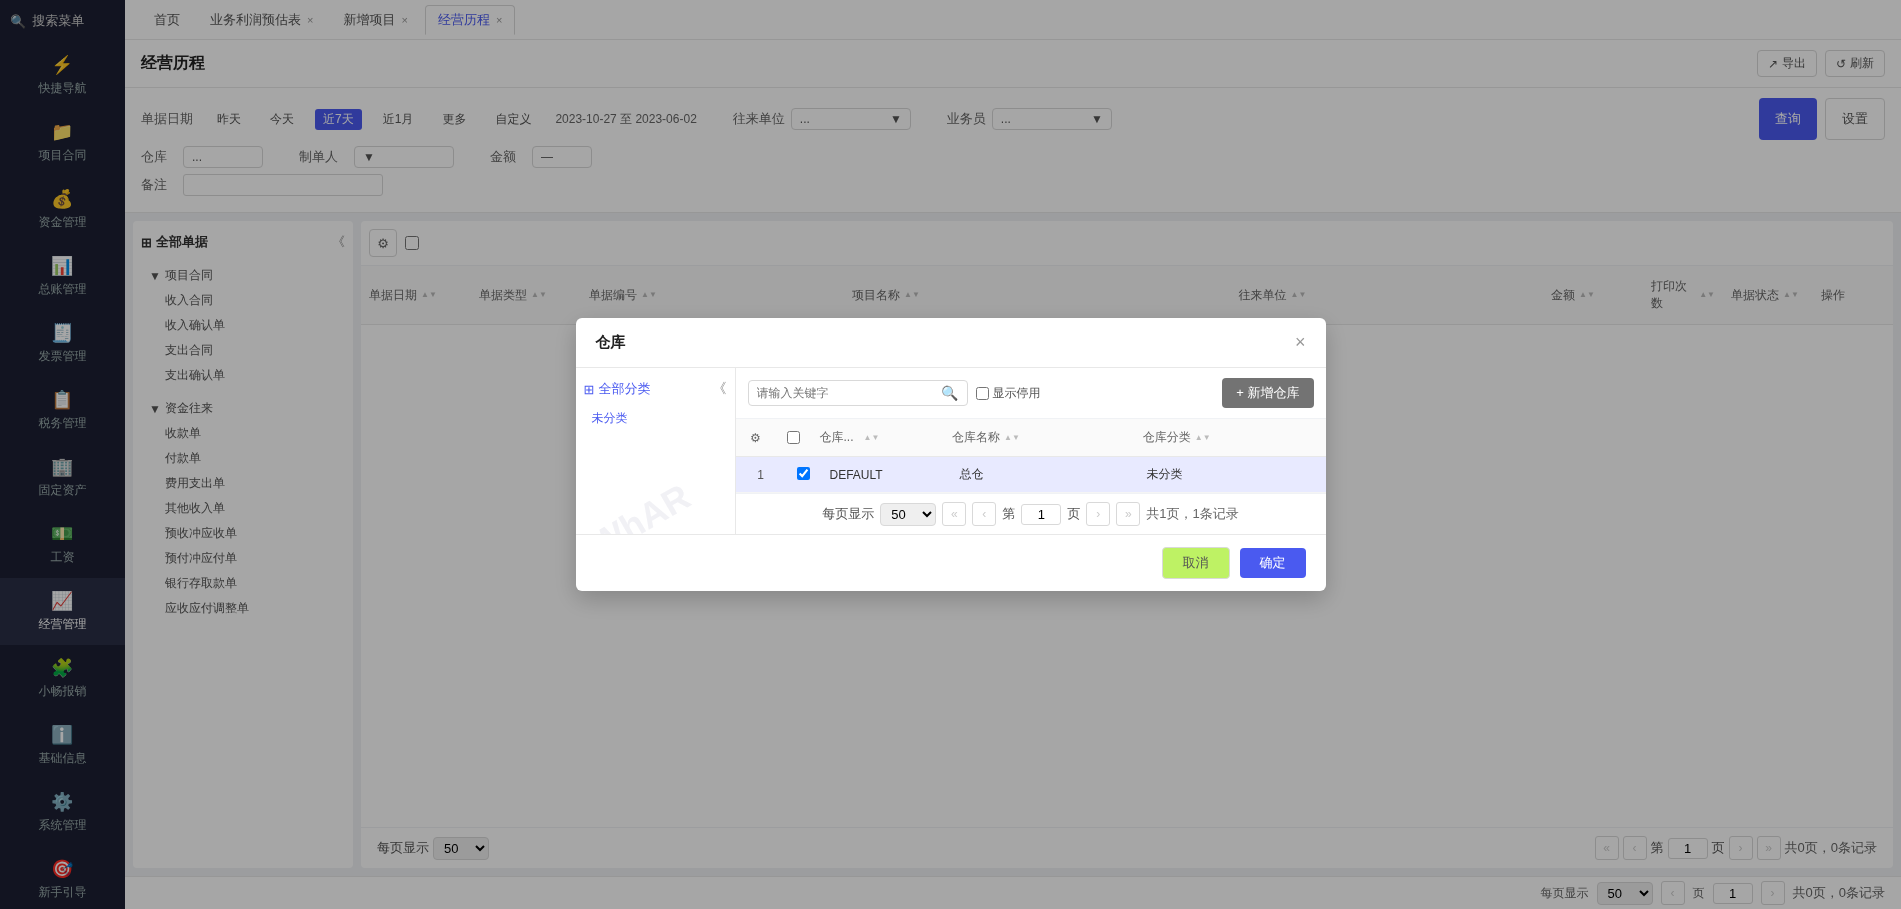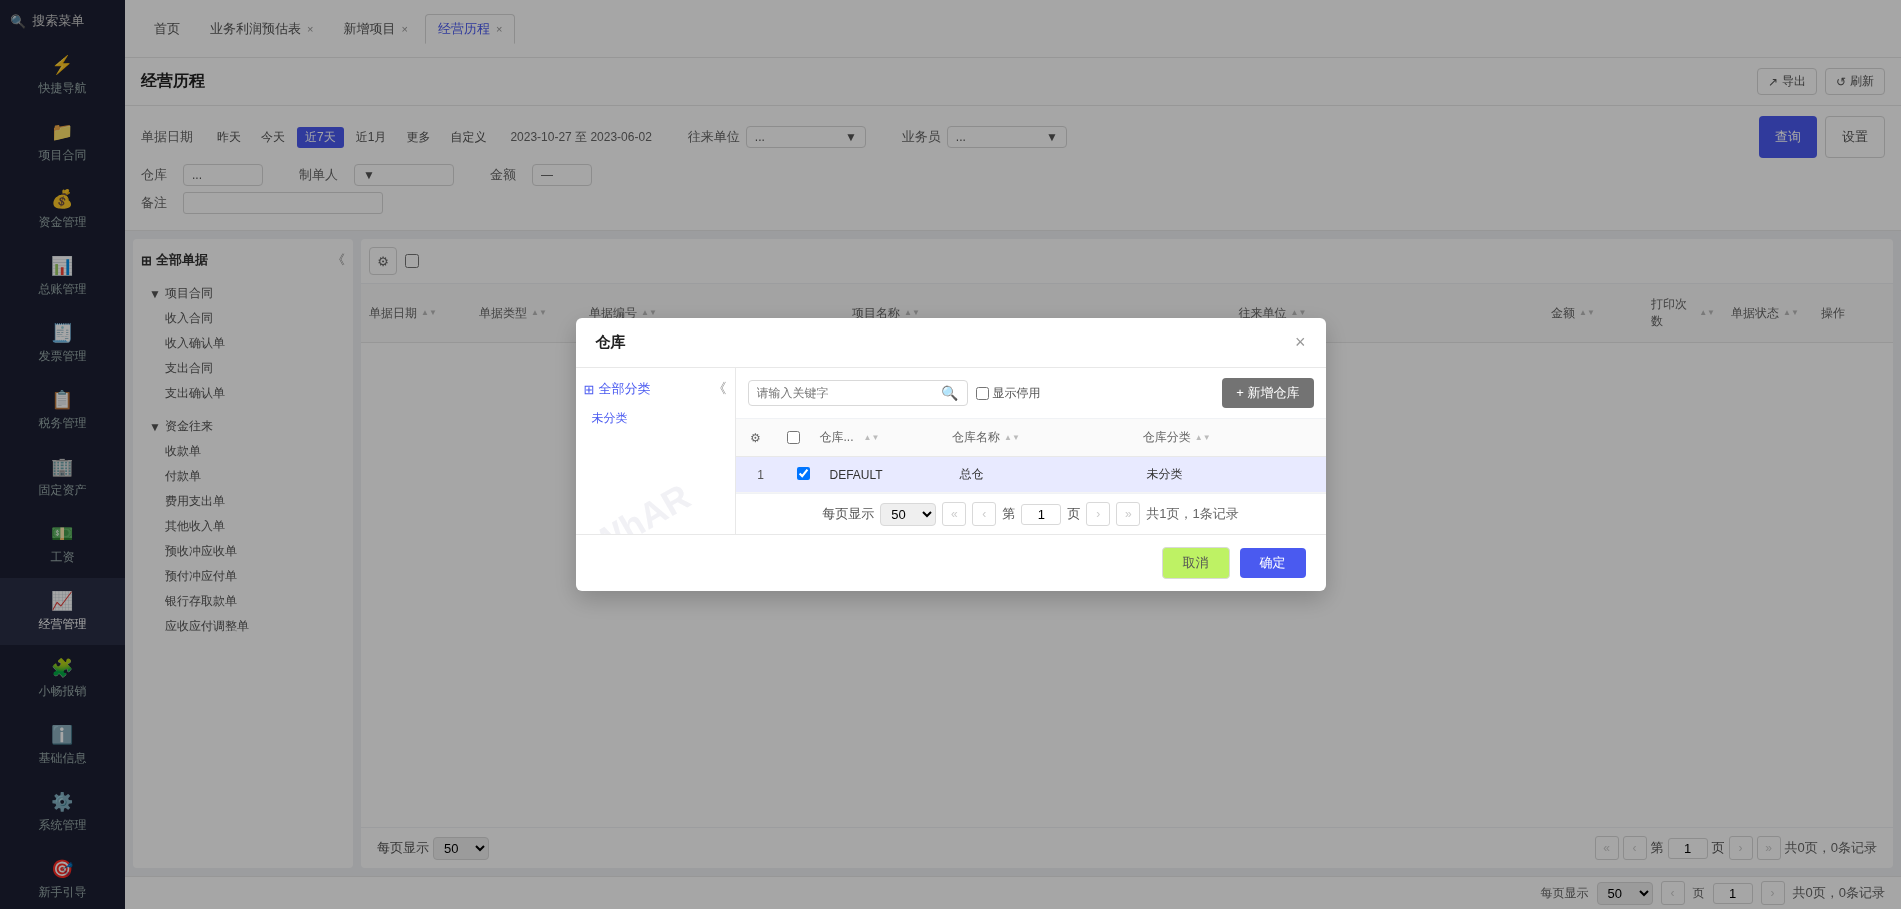--- a/index.html
+++ b/index.html
@@ -12,36 +12,36 @@
     .sidebar { width: 125px; background: #1c2033; display: flex; flex-direction: column; height: 100%; color: #aab; flex-shrink: 0; }
     .sidebar-search { display: flex; align-items: center; padding: 12px 10px; color: #ccc; cursor: pointer; gap: 6px; font-size: 13px; }
     .sidebar-item { display: flex; flex-direction: column; align-items: center; padding: 12px 0; cursor: pointer; color: #9aa; font-size: 12px; gap: 4px; }
     .sidebar-item.active { background: #2a2f45; color: #fff; }
     .sidebar-item .icon { font-size: 18px; }
 
     
     .main { flex: 1; display: flex; flex-direction: column; background: #f0f2f5; min-width: 0; }
 
     
-    .tabs-bar { display: flex; align-items: center; background: #fff; border-bottom: 1px solid #e8e8e8; padding: 0 16px; height: 58px; gap: 4px; }
+    .tabs-bar { display: flex; align-items: center; background: #fff; border-bottom: 1px solid #e8e8e8; padding: 0 16px; height: 40px; gap: 4px; }
     .tab { display: flex; align-items: center; padding: 0 12px; height: 30px; border-radius: 4px 4px 0 0; cursor: pointer; font-size: 13px; color: #555; gap: 6px; border: 1px solid transparent; }
     .tab.active { background: #fff; color: #4a5af0; border-color: #d9d9d9 #d9d9d9 #fff; font-weight: 500; }
     .tab .close-x { font-size: 11px; color: #999; cursor: pointer; }
 
     
     .page-header { display: flex; align-items: center; justify-content: space-between; padding: 10px 16px; background: #fff; border-bottom: 1px solid #e8e8e8; }
     .page-title { font-size: 16px; font-weight: 600; color: #222; }
     .header-actions { display: flex; gap: 8px; }
     .btn-export, .btn-refresh { display: flex; align-items: center; gap: 4px; padding: 4px 10px; border: 1px solid #d9d9d9; border-radius: 4px; background: #fff; cursor: pointer; font-size: 12px; color: #555; }
 
     
     .filter-area { background: #fff; padding: 10px 16px; border-bottom: 1px solid #e8e8e8; }
     .filter-row { display: flex; align-items: center; gap: 16px; margin-bottom: 6px; flex-wrap: wrap; }
     .filter-label { font-size: 13px; color: #666; white-space: nowrap; }
-    .date-options { display: flex; gap: 4px; }
+    .date-options { display: flex; gap: 13px; }
     .date-opt { padding: 2px 8px; border-radius: 3px; cursor: pointer; font-size: 12px; color: #555; }
     .date-opt.active { background: #4a5af0; color: #fff; border-radius: 3px; }
     .date-range { font-size: 12px; color: #666; }
     .filter-field { display: flex; align-items: center; gap: 6px; }
     .filter-field-label { color: #666; font-size: 13px; }
     .filter-select { border: 1px solid #d9d9d9; border-radius: 4px; padding: 3px 8px; font-size: 12px; color: #555; cursor: pointer; min-width: 120px; display: flex; align-items: center; justify-content: space-between; }
     .filter-actions { margin-left: auto; display: flex; gap: 8px; }
     .btn-query { background: #4a5af0; color: #fff; border: none; padding: 12px 16px; border-radius: 4px; cursor: pointer; font-size: 13px; }
     .btn-setting { background: #fff; color: #555; border: 1px solid #d9d9d9; padding: 5px 16px; border-radius: 4px; cursor: pointer; font-size: 13px; }
 

